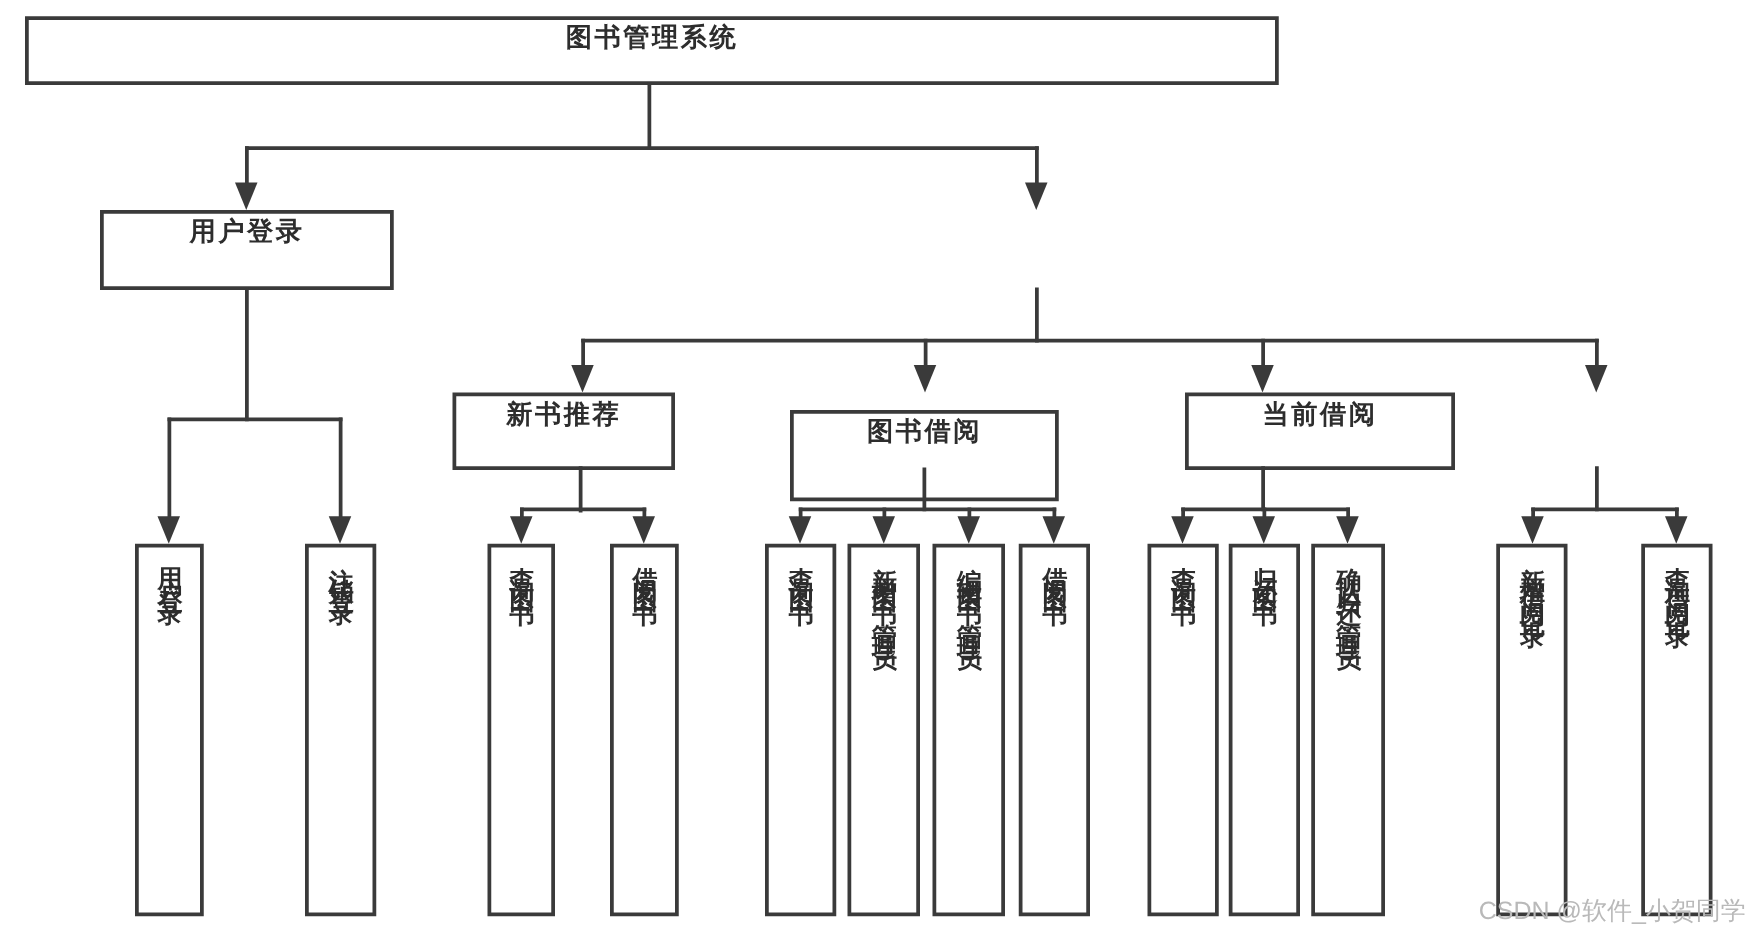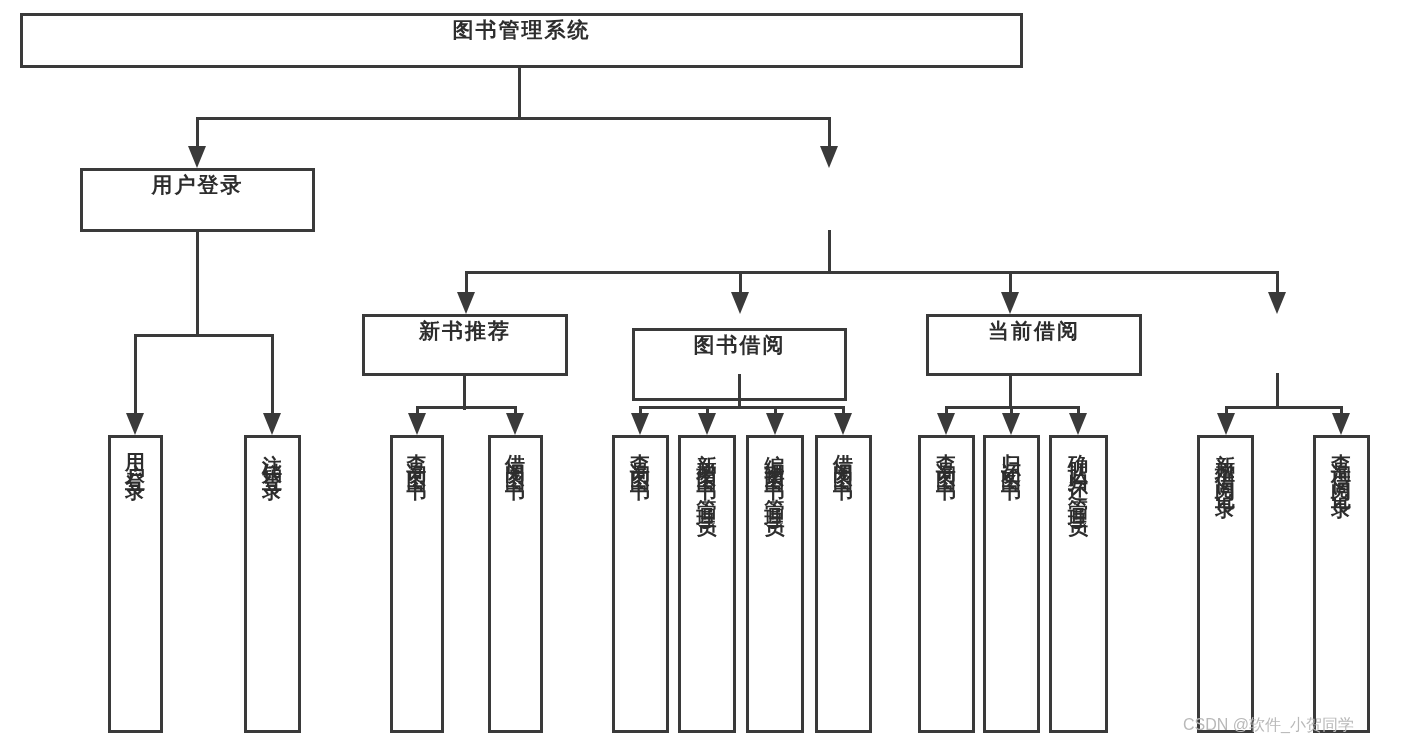--- a/index.html
+++ b/index.html
@@ -37,21 +37,21 @@
   .hl{position:absolute;height:3px;background:#3a3a3a;}
   .ar{
     position:absolute;width:0;height:0;
     border-left:9px solid transparent;
     border-right:9px solid transparent;
     border-top:22px solid #3a3a3a;
   }
   .watermark{
     position:absolute;
     left:1183px;top:715px;
-    font-size:16px;
+    font-size:20px;
     color:#b9b9b9;
     white-space:nowrap;
     z-index:5;
   }
 </style>
 </head>
 <body>
 
 <div id="canvas">
 
@@ -81,27 +81,27 @@
   <div class="hl" style="left:465px;top:271px;width:814px"></div>
   <div class="vl" style="left:465px;top:271px;height:24px"></div>
   <div class="ar" style="left:457px;top:292px"></div>
   <div class="vl" style="left:739px;top:271px;height:24px"></div>
   <div class="ar" style="left:731px;top:292px"></div>
   <div class="vl" style="left:1009px;top:271px;height:24px"></div>
   <div class="ar" style="left:1001px;top:292px"></div>
   <div class="vl" style="left:1276px;top:271px;height:24px"></div>
   <div class="ar" style="left:1268px;top:292px"></div>
 
-  <div class="box hbox" style="left:362px;top:314px;width:206px;height:62px">
+  <div class="box hbox" style="left:362px;top:314px;width:178px;height:62px">
     <span>新书推荐</span>
   </div>
   <div class="box hbox" style="left:632px;top:328px;width:215px;height:73px">
     <span>图书借阅</span>
   </div>
-  <div class="box hbox" style="left:926px;top:314px;width:216px;height:62px">
+  <div class="box hbox" style="left:948px;top:314px;width:216px;height:62px">
     <span>当前借阅</span>
   </div>
 
   <div class="vl" style="left:463px;top:373px;height:37px"></div>
   <div class="hl" style="left:416px;top:406px;width:101px"></div>
   <div class="vl" style="left:416px;top:406px;height:10px"></div>
   <div class="ar" style="left:408px;top:413px"></div>
   <div class="vl" style="left:514px;top:406px;height:10px"></div>
   <div class="ar" style="left:506px;top:413px"></div>
 

